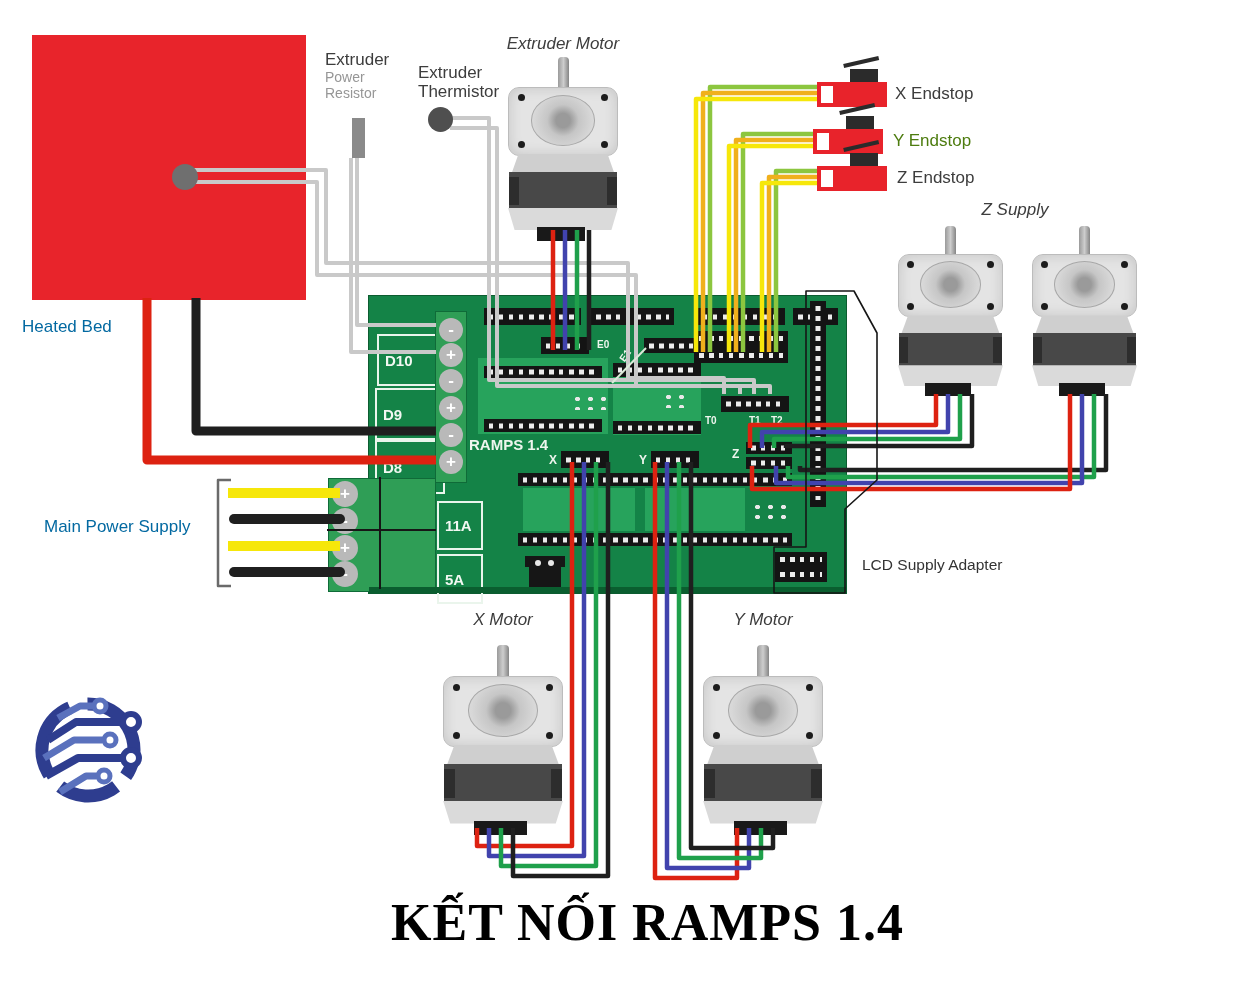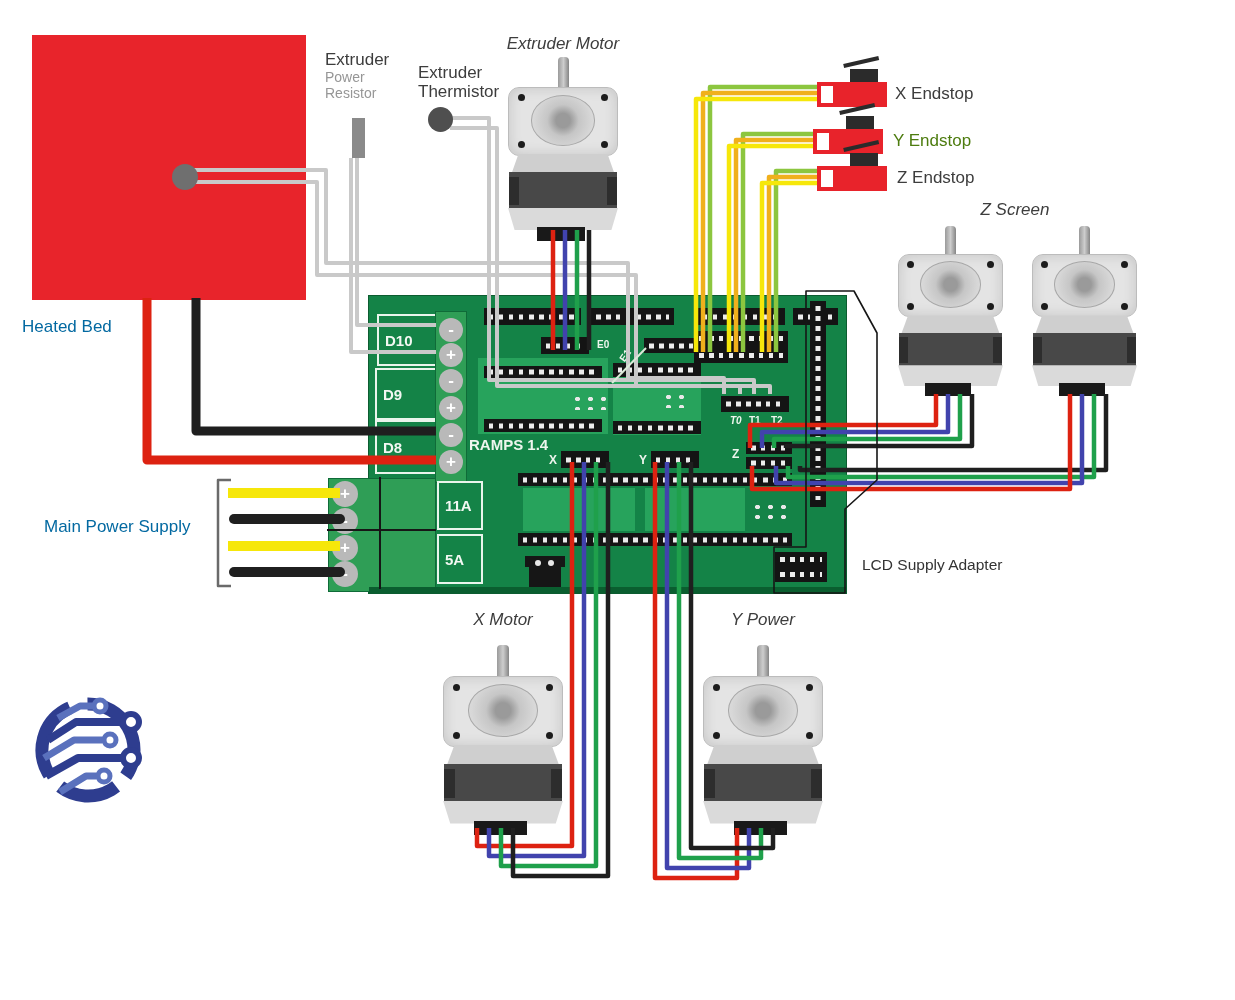--- a/index.html
+++ b/index.html
@@ -19,21 +19,21 @@
   .w10b{stroke-width:10px;stroke-linecap:butt;}
   .outline{stroke:#161616;stroke-width:1.6px;}
   
   .bed{left:32px;top:35px;width:274px;height:265px;background:#e8242b;z-index:1;}
   .therm-blob{border-radius:50%;z-index:21;}
   .resistor{left:352px;top:118px;width:13px;height:40px;background:#8a8a8a;z-index:21;}
   
   .board{left:368px;top:295px;width:477px;height:297px;background:#148347;
          border:1px solid #0c5c30;z-index:10;}
   .board .wbox{position:absolute;border:2px solid #eaf5ec;color:#f2f8f2;
-        font:700 15px "Liberation Sans",sans-serif;display:flex;align-items:center;padding-left:6px;}
+        font:700 15px "Liberation Sans",sans-serif;display:flex;align-items:center;padding-left:6px;margin-top:20px;}
   .ltgreen{position:absolute;background:#27a35c;}
   .strip{position:absolute;background:#2f9e56;border:1px solid #0f6b38;}
   .circle{position:absolute;width:24px;height:24px;border-radius:50%;background:#b9b9b9;
         color:#fff;font:700 17px/23px "Liberation Sans",sans-serif;text-align:center;}
   .circle.big{width:26px;height:26px;line-height:25px;}
   .hdr{position:absolute;background:#141414;}
   .hdr::after{content:"";position:absolute;left:5px;right:5px;top:50%;height:5px;
         transform:translateY(-50%);
         background:repeating-linear-gradient(90deg,#ececec 0 4.5px,transparent 4.5px 10px);}
   .hdr2{position:absolute;background:#141414;}
@@ -111,21 +111,21 @@
       <div class="m-screw" style="left:8%;bottom:10%;"></div>
         <div class="m-screw" style="right:8%;bottom:10%;"></div>
       <div class="m-circle"></div>
     </div>
     <div class="m-waist"></div>
       <div class="m-band"></div>
       <div class="m-skirt"></div>
     <div class="m-conn"></div>
   </div>
 
-  <div class="lbl center" style="left:930px;top:200px;width:170px;color:#3d3d3d;">Z Screen</div>
+  <div class="lbl center" style="left:930px;top:200px;width:170px;color:#3d3d3d;">Z Supply</div>
   <div class="motor" style="left:898px;top:226px;width:105px;height:172px;">
     <div class="m-shaft"></div>
     <div class="m-face">
         <div class="m-screw" style="left:8%;top:10%;"></div>
         <div class="m-screw" style="right:8%;top:10%;"></div>
       <div class="m-screw" style="left:8%;bottom:10%;"></div>
         <div class="m-screw" style="right:8%;bottom:10%;"></div>
       <div class="m-circle"></div>
       </div>
     <div class="m-waist"></div>
@@ -157,21 +157,21 @@
       <div class="m-screw" style="left:8%;bottom:10%;"></div>
         <div class="m-screw" style="right:8%;bottom:10%;"></div>
       <div class="m-circle"></div>
       </div>
     <div class="m-waist"></div>
       <div class="m-band"></div>
       <div class="m-skirt"></div>
     <div class="m-conn"></div>
   </div>
 
-  <div class="lbl center" style="left:703px;top:610px;width:120px;color:#3d3d3d;">Y Power</div>
+  <div class="lbl center" style="left:703px;top:610px;width:120px;color:#3d3d3d;">Y Motor</div>
   <div class="motor" style="left:703px;top:645px;width:120px;height:192px;">
     <div class="m-shaft"></div>
     <div class="m-face">
         <div class="m-screw" style="left:8%;top:10%;"></div>
         <div class="m-screw" style="right:8%;top:10%;"></div>
       <div class="m-screw" style="left:8%;bottom:10%;"></div>
         <div class="m-screw" style="right:8%;bottom:10%;"></div>
       <div class="m-circle"></div>
       </div>
     <div class="m-waist"></div>
@@ -247,21 +247,21 @@
     <div class="hdr" style="left:115px;top:123px;width:118px;height:13px;"></div>
     <div class="ltgreen" style="left:244px;top:67px;width:88px;height:72px;"></div>
     <div class="hdr" style="left:244px;top:67px;width:88px;height:14px;"></div>
     <div class="hdr" style="left:244px;top:125px;width:88px;height:13px;"></div>
 
     <div class="dots" style="left:199px;top:96px;width:38px;height:18px;"></div>
     <div class="dots" style="left:290px;top:94px;width:32px;height:18px;"></div>
     <div class="dots" style="left:379px;top:204px;width:44px;height:22px;"></div>
 
     <div class="hdr" style="left:352px;top:100px;width:68px;height:16px;"></div>
-    <div class="blabel tiny" style="left:361px;top:119px;font-style:italic;">T0</div>
+    <div class="blabel tiny" style="left:336px;top:119px;">T0</div>
     <div class="blabel tiny" style="left:380px;top:119px;">T1</div>
     <div class="blabel tiny" style="left:402px;top:119px;">T2</div>
 
     <div class="blabel mid" style="left:180px;top:157px;">X</div>
     <div class="hdr" style="left:192px;top:155px;width:48px;height:17px;"></div>
     <div class="blabel mid" style="left:270px;top:157px;">Y</div>
     <div class="hdr" style="left:282px;top:155px;width:48px;height:17px;"></div>
     <div class="blabel mid" style="left:363px;top:151px;">Z</div>
     <div class="hdr" style="left:377px;top:146px;width:46px;height:12px;"></div>
     <div class="hdr" style="left:377px;top:161px;width:46px;height:12px;"></div>
@@ -375,13 +375,14 @@
         <circle cx="80" cy="50" r="6" stroke="#5a71bd" stroke-width="5" fill="#fff"></circle>
         <path d="M 16,86 L 48,68 H 92" stroke="#2e3d8f" stroke-width="8"></path>
         <circle cx="101" cy="68" r="8" stroke="#2e3d8f" stroke-width="6" fill="#fff"></circle>
         <path d="M 30,102 L 56,86 H 66" stroke="#5a71bd" stroke-width="7"></path>
         <circle cx="74" cy="86" r="6" stroke="#5a71bd" stroke-width="5" fill="#fff"></circle>
       </g>
     </svg>
 
   </div>
 
+  <div class="title">KẾT NỐI RAMPS 1.4</div>
 </div>
 
 </body></html>

